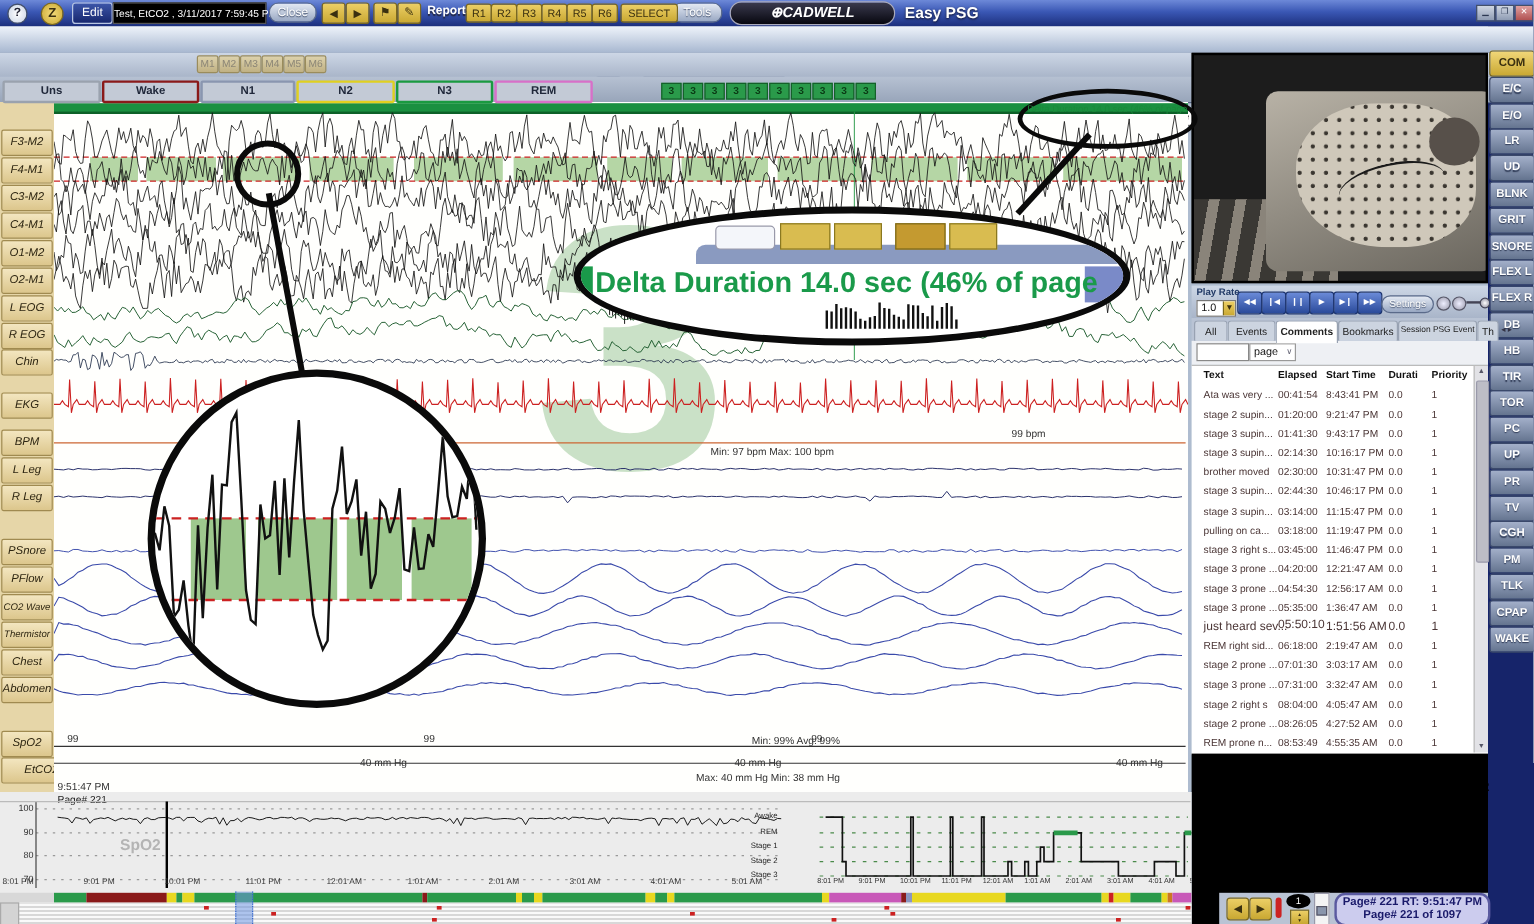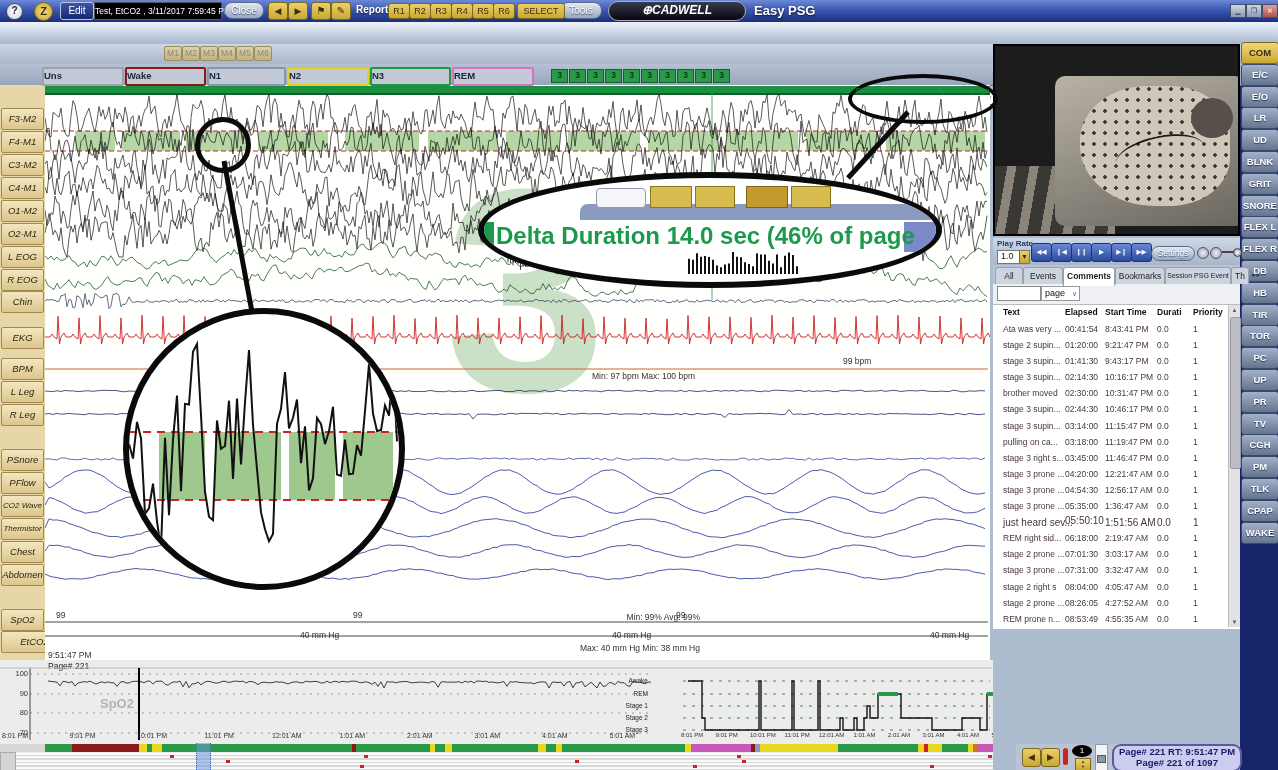--- a/index.html
+++ b/index.html
@@ -13,21 +13,21 @@
   .goldbtn{display:inline-block;background:linear-gradient(#eccf66,#c9a832);border:1px solid #7a6820;border-radius:3px;color:#3a3010;font-size:9px;text-align:center;line-height:13px;}
   .pill{background:linear-gradient(#e3e9f3,#98a7c2);border:1px solid #5a6a8a;border-radius:8px;color:#fff;text-shadow:0 1px 1px #33415e;font-size:10px;text-align:center;}
   .ddl{background:#fff;border:1px solid #777;font-size:9px;color:#111;line-height:13px;padding-left:3px;white-space:nowrap;overflow:hidden;}
   .ddlarrow{position:absolute;right:0;top:0;bottom:0;width:11px;background:linear-gradient(#eccf66,#c9a832);border-left:1px solid #7a6820;color:#3a3010;font-size:7px;text-align:center;line-height:13px;}
   .lbl{font-size:10px;color:#15244a;}
   .tanbtn{position:absolute;left:1px;width:43px;height:20px;background:linear-gradient(#f3e6c0,#dcc68c);border:1px solid #a08a50;border-radius:2px;color:#2e2612;font-size:9.5px;text-align:center;line-height:19px;overflow:hidden;font-style:italic;}
   .sbtn{position:absolute;left:1241px;width:36px;height:20px;background:linear-gradient(#a3b0ca 0%,#64748f 100%);border:1px solid #3a486a;border-radius:3px;color:#fff;font-size:9.5px;font-weight:bold;text-align:center;line-height:19px;text-shadow:0 1px 1px #2a3550;}
   .tab{position:absolute;top:267px;height:16px;font-size:8.5px;color:#222;text-align:center;line-height:16px;background:#ccd4e0;border:1px solid #98a2b2;border-bottom:none;border-radius:3px 3px 0 0;}
   .cellbtn{position:absolute;top:286px;height:14px;background:linear-gradient(#fcfcfc,#dedee2);border:1px solid #8a8a96;font-size:9px;color:#222;text-align:center;line-height:13px;}
   .meas{position:absolute;font-size:8.5px;color:#333;white-space:nowrap;}
-  .stageb{position:absolute;top:67px;height:15px;background:#c3cad6;border-width:2px;border-style:solid;border-radius:2px;color:#20283a;font-size:9.5px;font-weight:bold;text-align:left;line-height:14px;margin-left:40px;}
+  .stageb{position:absolute;top:67px;height:15px;background:#c3cad6;border-width:2px;border-style:solid;border-radius:2px;color:#20283a;font-size:9.5px;font-weight:bold;text-align:center;line-height:14px;}
   .vit{position:absolute;font-weight:bold;font-size:11.5px;white-space:nowrap;}
   .axis{position:absolute;font-size:7.5px;color:#333;white-space:nowrap;}
   .winbox{position:absolute;top:4px;width:14px;height:12px;background:linear-gradient(#cfd6e2,#8d9ab2);border:1px solid #44506a;color:#2c3852;font-size:7px;text-align:center;line-height:11px;}
 </style>
 </head>
 <body>
 
 <div id="app">
 
   <div class="abs" id="rightstrip" style="left:1240px;top:22px;width:38px;height:748px;background:linear-gradient(90deg,#22folk 0%,#16246a 100%);background:#16246a;"></div>
@@ -449,20 +449,31 @@
           <span style="position: absolute; left: 200px; top: 2px; white-space: nowrap;">1</span>
         </div>
       </div>
     <div style="position:absolute;left:235px;top:0;width:11px;height:322px;background:#e2e2e6;border-left:1px solid #bbb;">
       <div style="position:absolute;top:0;left:0;width:11px;height:10px;font-size:6px;text-align:center;color:#556;line-height:10px;">▲</div>
       <div style="position:absolute;top:12px;left:1px;width:9px;height:150px;background:#bdbdc6;border:1px solid #99a;border-radius:2px;"></div>
       <div style="position:absolute;bottom:0;left:0;width:11px;height:10px;font-size:6px;text-align:center;color:#556;line-height:10px;">▼</div>
     </div>
   </div>
 
+  <div class="abs" style="left:993px;top:628px;width:247px;height:142px;background:#000;">
+    <span class="vit" style="left:20px;top:22px;">99% SpO2</span>
+    <div class="vit" style="left:75px;top:14px;width:96px;text-align:center;">
+        <div>0 cm H2O</div>
+        <div>CPAP</div>
+      </div>
+    <span class="vit" style="left:160px;top:22px;font-size:10.5px;">38 mm Hg ETCO2</span>
+    <span class="vit" style="left:26px;top:74px;">97 BPM</span>
+    <span class="vit" style="left:75px;top:74px;width:96px;text-align:center;">Supine</span>
+    <span class="vit" style="left:180px;top:74px;">O2 0 lpm</span>
+  </div>
 
   <div id="sidebar"></div>
 
   <div class="abs" style="left:0;top:660px;width:993px;height:110px;background:#ececec;overflow:hidden;">
     <span class="axis" style="left:48px;top:-9px;color:#222;font-size:8.5px;">9:51:47 PM</span>
     <span class="axis" style="left:48px;top:1px;color:#222;font-size:8.5px;">Page# 221</span>
     <span class="axis" style="left:100px;top:36px;font-size:13px;font-weight:bold;color:#b4b4b4;">SpO2</span>
     <svg id="ovsvg" width="993" height="110" style="position:absolute;left:0;top:0;">
         <line x1="30" y1="14" x2="652" y2="14" stroke="#999" stroke-width="1" stroke-dasharray="2,5"></line>
         <line x1="30" y1="34" x2="652" y2="34" stroke="#999" stroke-width="1" stroke-dasharray="2,5"></line>

